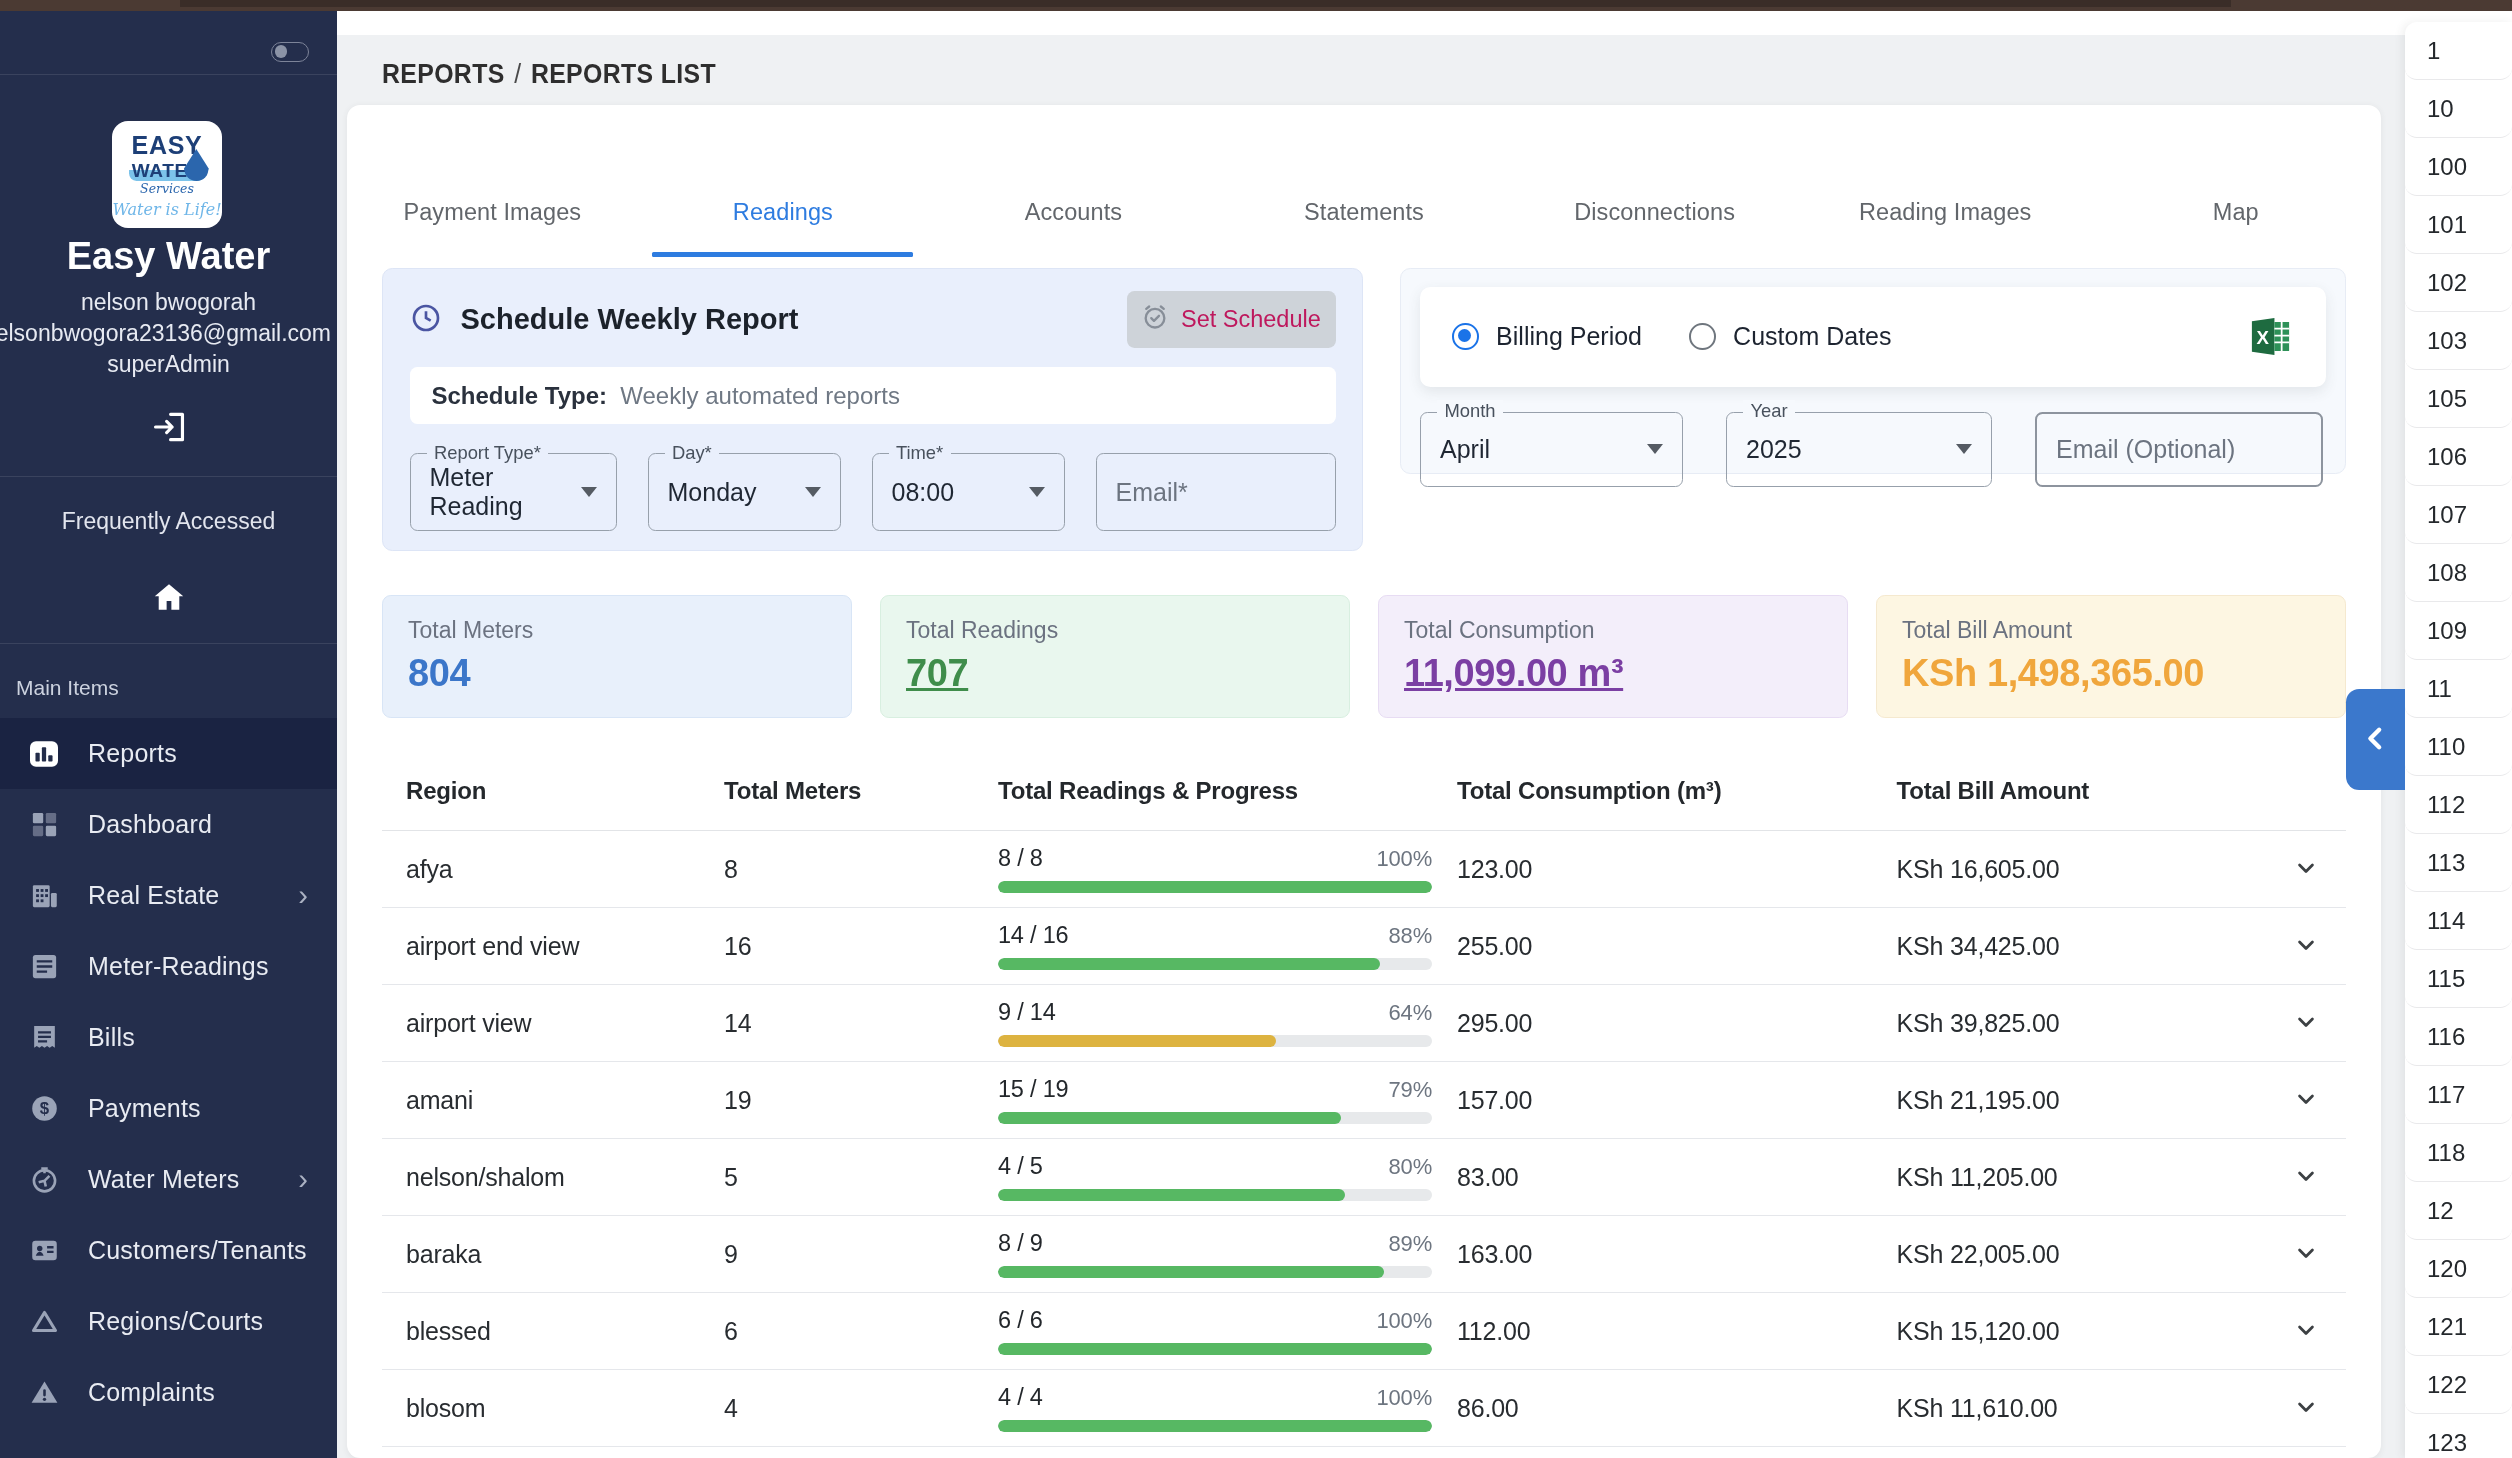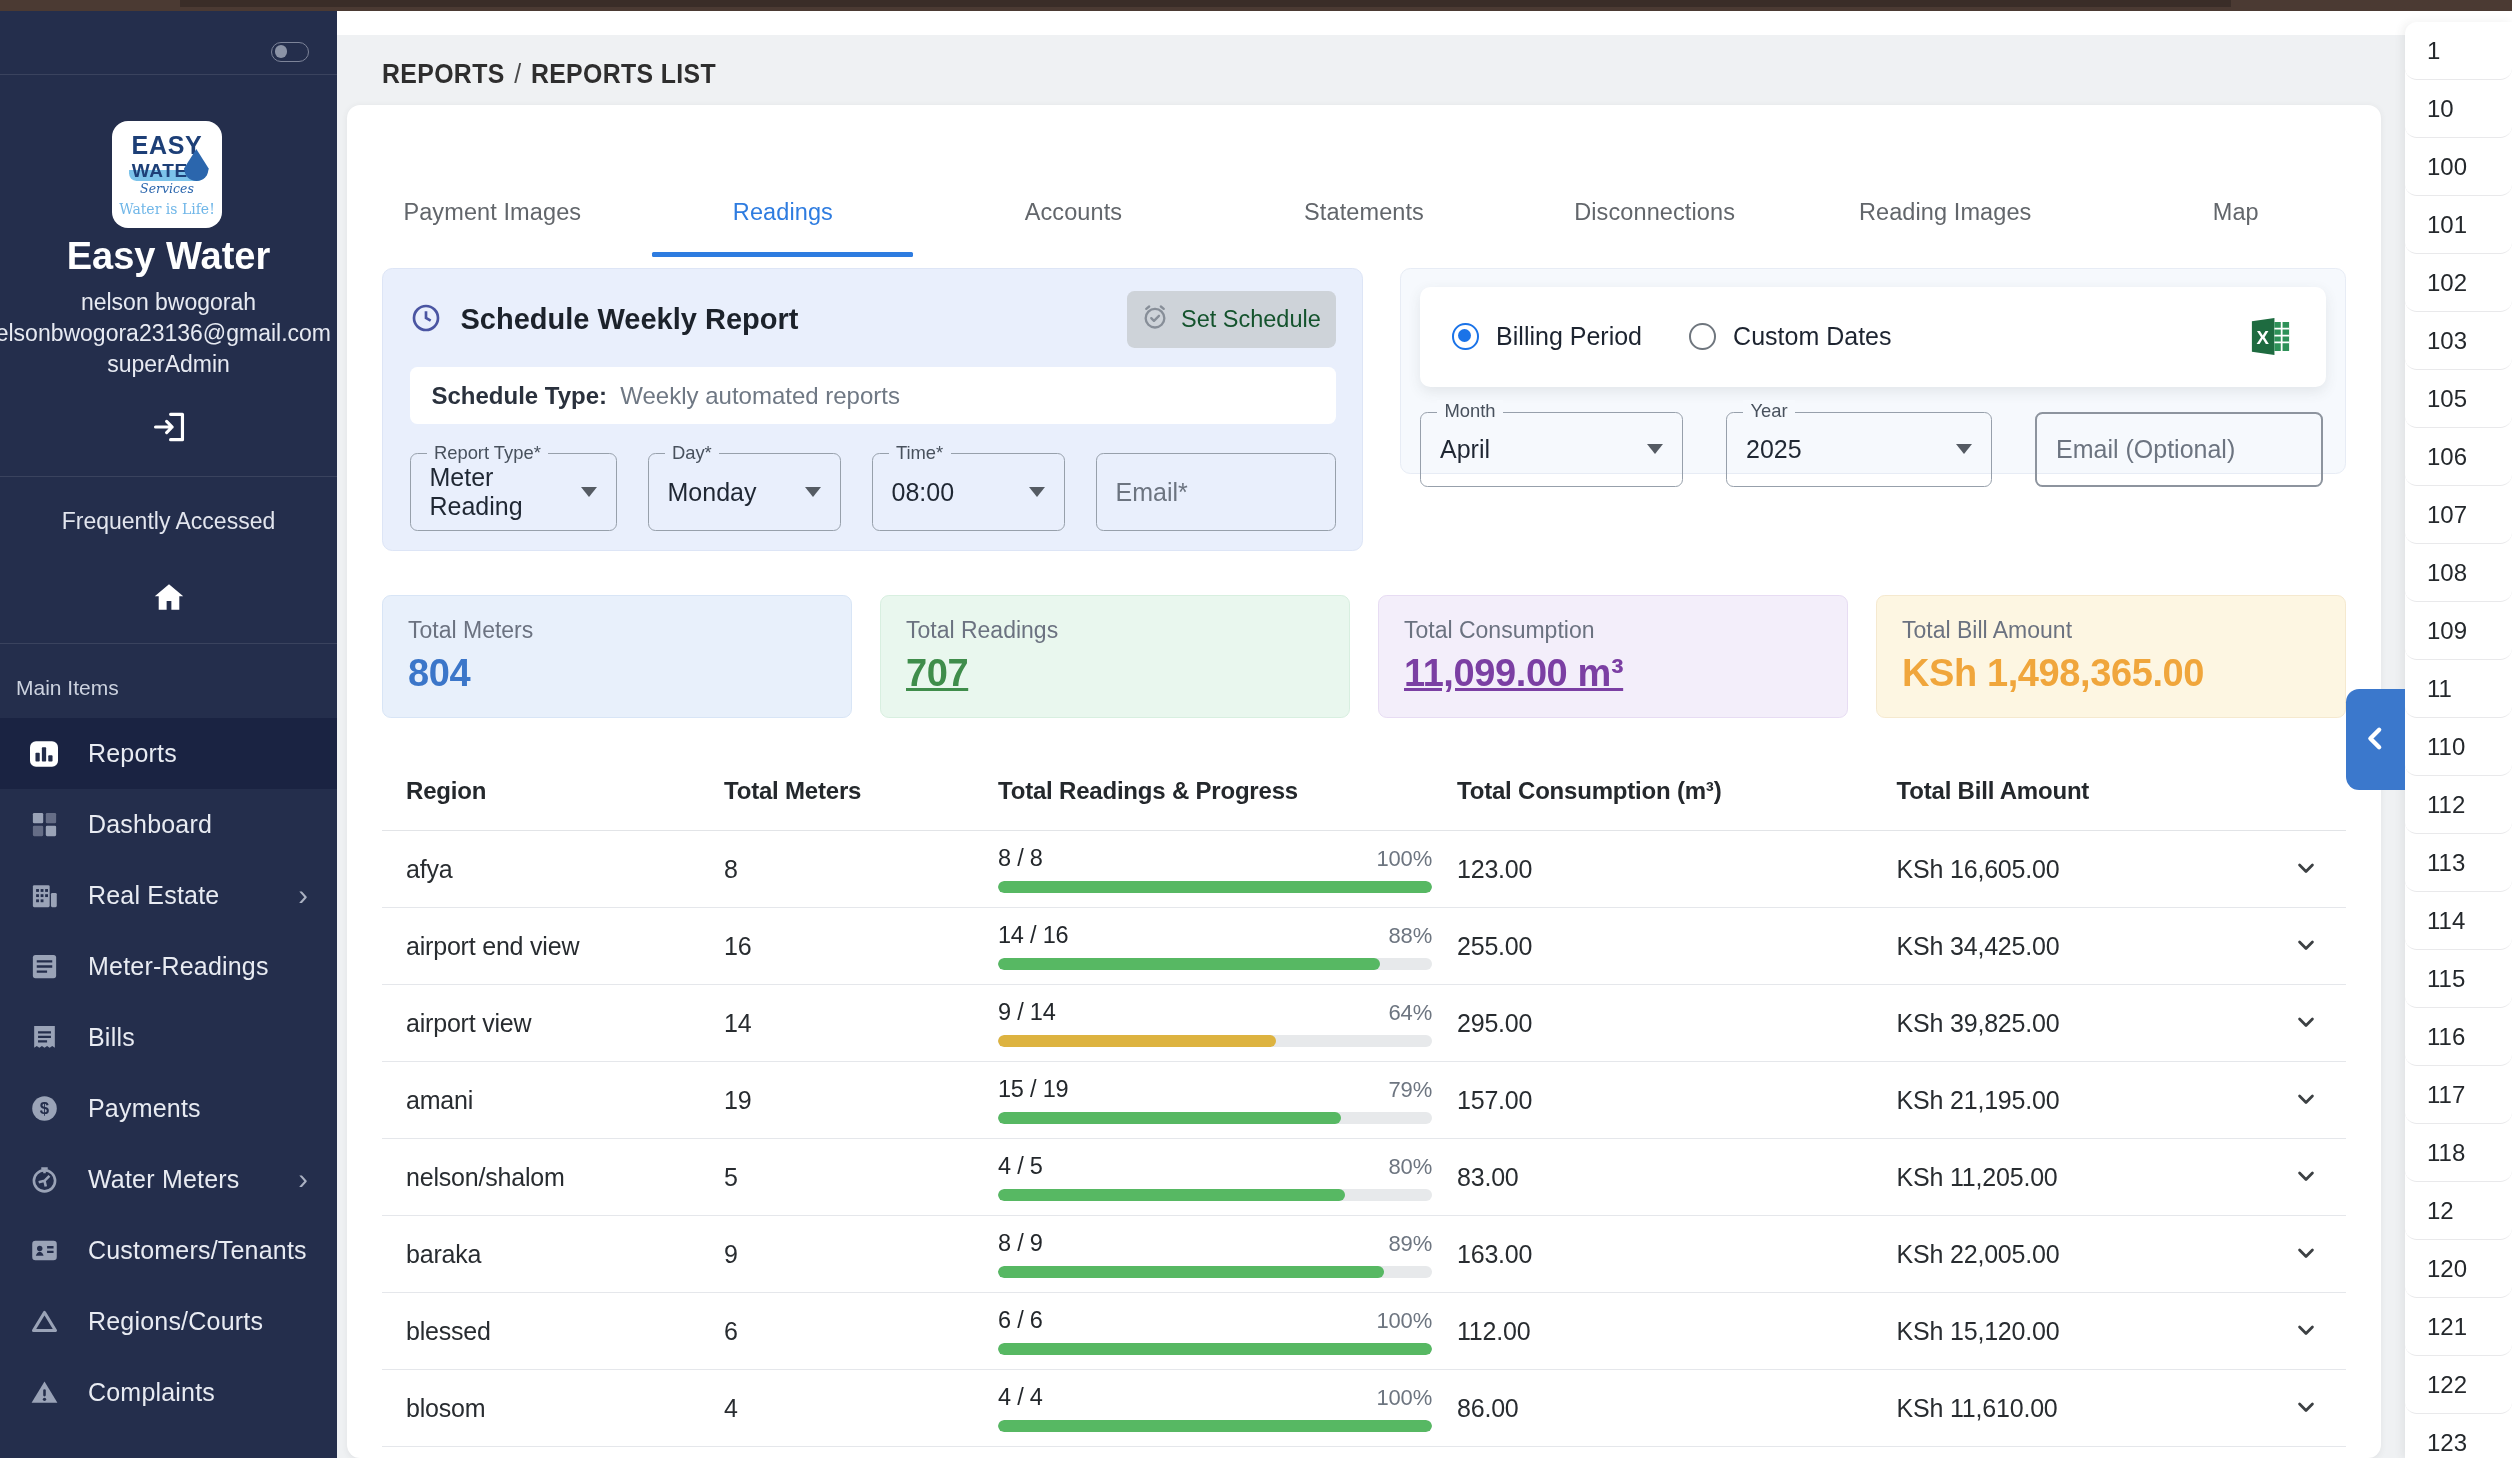--- a/index.html
+++ b/index.html
@@ -14,21 +14,21 @@
 
   
   .sidebar { position:absolute; left:0; top:11px; bottom:0; width:337px; background:#242e4c; color:#eef0f6; z-index:40; }
   .side-toggle { position:absolute; top:31px; right:28px; width:38px; height:20px; border:1.5px solid #7d8499; border-radius:734px; background:transparent; cursor:pointer; }
   .side-toggle .knob { position:absolute; left:2.9px; top:2.2px; width:12.5px; height:12.5px; border-radius:50%; background:#8b93a6; }
   .side-div { position:absolute; left:0; right:0; height:0; border-top:1.5px solid rgba(255,255,255,.10); }
   .logo-card { position:absolute; left:112px; top:110px; width:110px; height:107px; background:#fff; border-radius:16px; text-align:center; padding-top:11.8px; line-height:1; }
   .logo-easy { color:#1d3f77; font-weight:bold; font-size:25px; letter-spacing:0.7px; }
   .logo-water { display:inline-block; margin-top:2.9px; color:#1d3f77; font-weight:bold; font-size:19px; letter-spacing:0.7px; background:linear-gradient(180deg,transparent 45%, #7cc3ea 45%); padding:0 2.9px 1.5px; border-radius:0 0 7.4px 7.4px; }
   .logo-services { color:#2b66ad; font-style:italic; font-size:12.5px; margin-top:2.2px; font-family:"DejaVu Serif", serif; }
-  .logo-tag { color:#6fb6e8; font-size:14px; margin-top:5.9px; font-family:"DejaVu Serif", serif; }
+  .logo-tag { color:#6fb6e8; font-style:italic; font-size:16px; margin-top:5.9px; font-family:"DejaVu Serif", serif; }
   .logo-drop { position:absolute; right:13.2px; top:28px; width:25px; height:32px; background:#2b66ad; border-radius:50% 50% 50% 50% / 60% 60% 40% 40%; clip-path:polygon(50% 0,100% 62%,88% 100%,12% 100%,0 62%); }
   .brand-title { position:absolute; top:224px; left:0; right:0; text-align:center; font-size:38px; font-weight:600; color:#fff; }
   .user-name  { position:absolute; top:278px; left:0; right:0; text-align:center; font-size:23px; color:#e7eaf2; }
   .user-email { position:absolute; top:309px; left:-10.3px; right:0; text-align:center; font-size:23px; color:#e7eaf2; white-space:nowrap; overflow:hidden; }
   .user-role  { position:absolute; top:340px; left:0; right:0; text-align:center; font-size:23px; color:#e7eaf2; }
   .logout-btn { position:absolute; top:397px; left:50%; transform:translateX(-50%); width:38px; height:38px; background:none; border:none; cursor:pointer; }
   .freq-label { position:absolute; top:497px; left:0; right:0; text-align:center; font-size:23px; font-weight:500; color:#e2e5ee; }
   .home-btn { position:absolute; top:567px; left:50%; transform:translateX(-50%); width:38px; height:38px; background:none; border:none; cursor:pointer; }
   .main-items-label { position:absolute; top:665px; left:16px; font-size:21px; color:#ccd2df; }
   .nav-list { position:absolute; top:707px; left:0; right:0; }
@@ -49,21 +49,21 @@
   .tabs { position:absolute; left:0; right:0; top:66px; display:flex; }
   .tab { flex:1; text-align:center; padding:28px 0 31px; font-size:23.5px; font-weight:500; color:#62666b; letter-spacing:0.1px; cursor:pointer; position:relative; }
   .tab.active { color:#2e7ce0; }
   .tab.active::after { content:""; position:absolute; left:14.7px; right:14.7px; bottom:0; height:5.1px; background:#2e7ce0; border-radius:1.5px; }
 
   
   .panels { position:absolute; left:35px; right:35px; top:163px; display:flex; gap:37px; }
   .sched-panel { width:981px; height:283px; background:#e9effc; border:0.7px solid #dde5f6; border-radius:10.3px; padding:22px 26.5px; }
   .sched-head { display:flex; align-items:center; }
   .sched-title { margin-left:19px; font-size:29px; font-weight:600; color:#1c222b; }
-  .set-btn { margin-left:auto; width:209px; height:57px; background:#ced3d9; border:none; border-radius:7.4px; display:flex; align-items:center; justify-content:center; gap:11.8px; font-size:23.5px; color:#14532d; font-family:inherit; cursor:not-allowed; }
+  .set-btn { margin-left:auto; width:209px; height:57px; background:#ced3d9; border:none; border-radius:7.4px; display:flex; align-items:center; justify-content:center; gap:11.8px; font-size:23.5px; color:#be185d; font-family:inherit; cursor:not-allowed; }
   .sched-type { margin-top:19px; background:#fff; border-radius:7.4px; height:57px; display:flex; align-items:center; padding:0 22px; font-size:24px; }
   .sched-type .lab { font-weight:600; color:#2a313d; }
   .sched-type .val { margin-left:13.2px; color:#6f7884; }
   .sched-fields { margin-top:29px; display:flex; gap:31px; }
   .fieldset { position:relative; border:1.5px solid #97a0ab; border-radius:7.4px; height:78px; display:flex; align-items:center; justify-content:space-between; padding:0 19px; cursor:pointer; }
   .fieldset .flabel { position:absolute; top:-12.5px; left:16px; padding:0 7.4px; font-size:18.4px; color:#48515d; }
   .sched-panel .flabel { background:#e9effc; }
   .fieldset .fval { font-size:25px; color:#1f2733; }
   .caret { width:0; height:0; border-left:8px solid transparent; border-right:8px solid transparent; border-top:10.3px solid #555b63; }
   .f-report { width:207px; } .f-day { width:193px; } .f-time { width:193px; }

